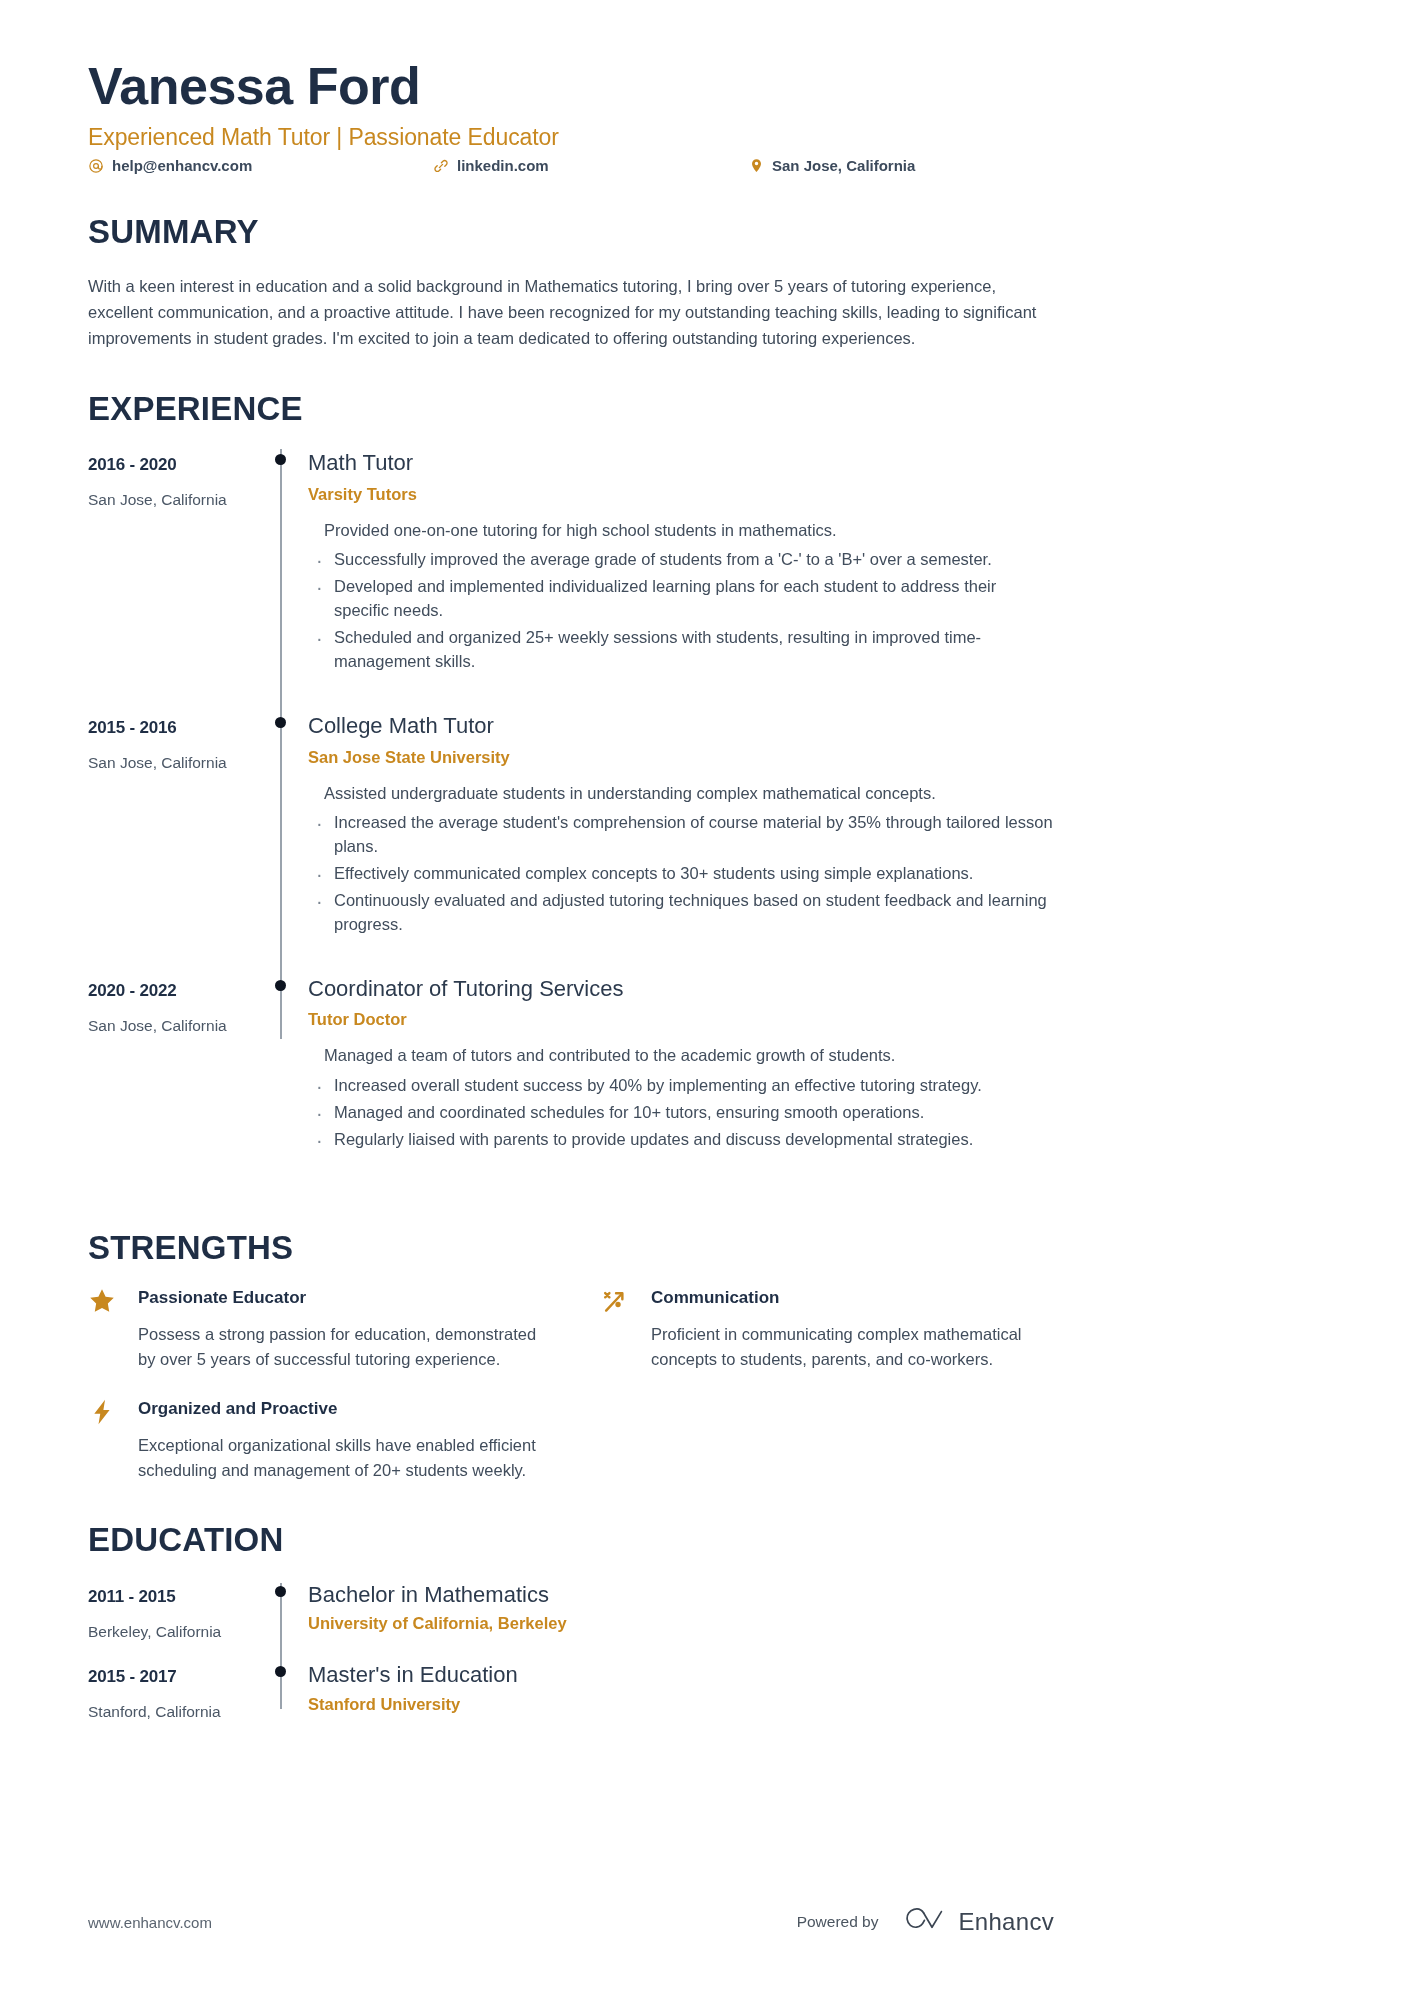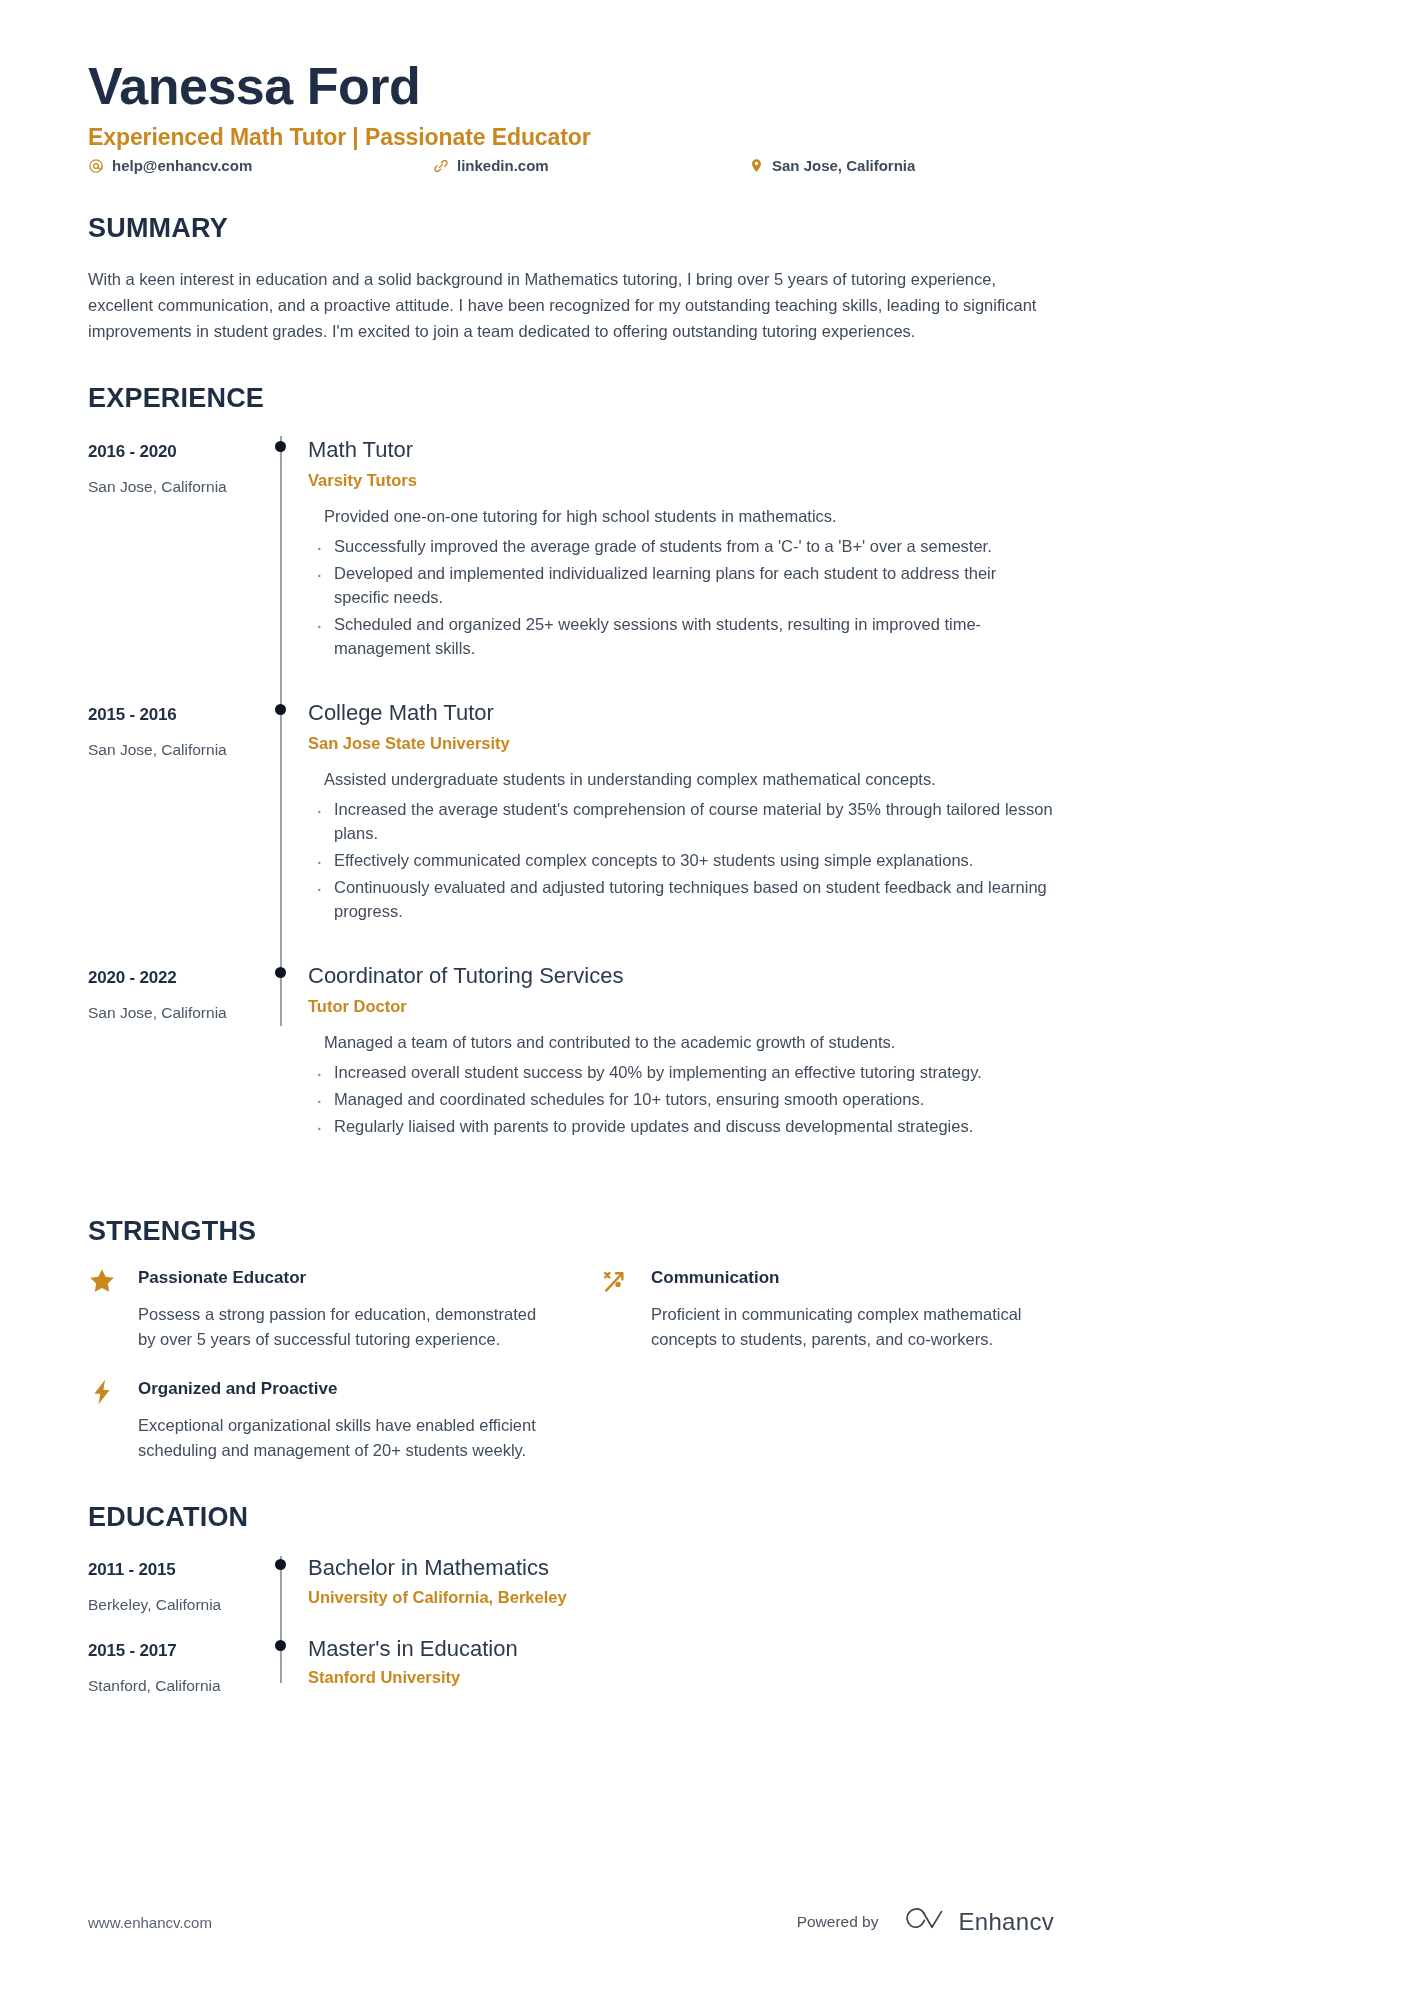--- a/index.html
+++ b/index.html
@@ -23,21 +23,21 @@
   
   .name {
     font-size: 52px;
     font-weight: 700;
     letter-spacing: -0.5px;
     color: #1f2e45;
     line-height: 1.18;
   }
   .headline {
     font-size: 23px;
-    font-weight: 700;
+    font-weight: 400;
     color: #c8881f;
     margin-top: 7px;
     letter-spacing: -0.1px;
   }
   .contact-row {
     display: flex;
     align-items: flex-start;
     margin-top: 6px;
     font-size: 15px;
     font-weight: 700;
@@ -57,21 +57,21 @@
     justify-content: center;
     width: 16px;
     height: 16px;
     flex: 0 0 16px;
   }
   .contact-icon svg { display: block; }
 
   
   .section { margin-top: 40px; }
   .section-title {
-    font-size: 27px;
+    font-size: 33px;
     font-weight: 700;
     color: #1f2e45;
     letter-spacing: 0.2px;
     line-height: 1.1;
   }
   .summary-text {
     margin-top: 22px;
     font-size: 16.5px;
     line-height: 1.58;
     color: #3f4b5a;

